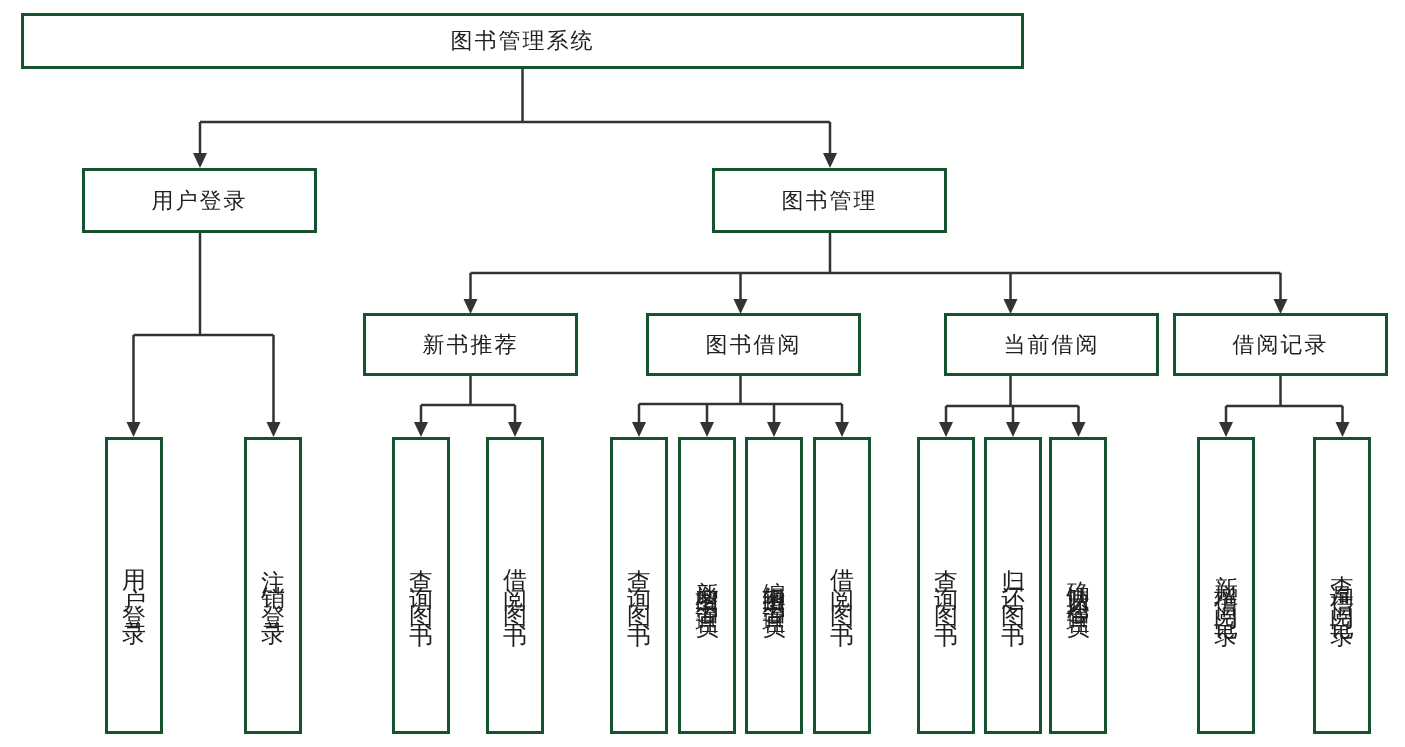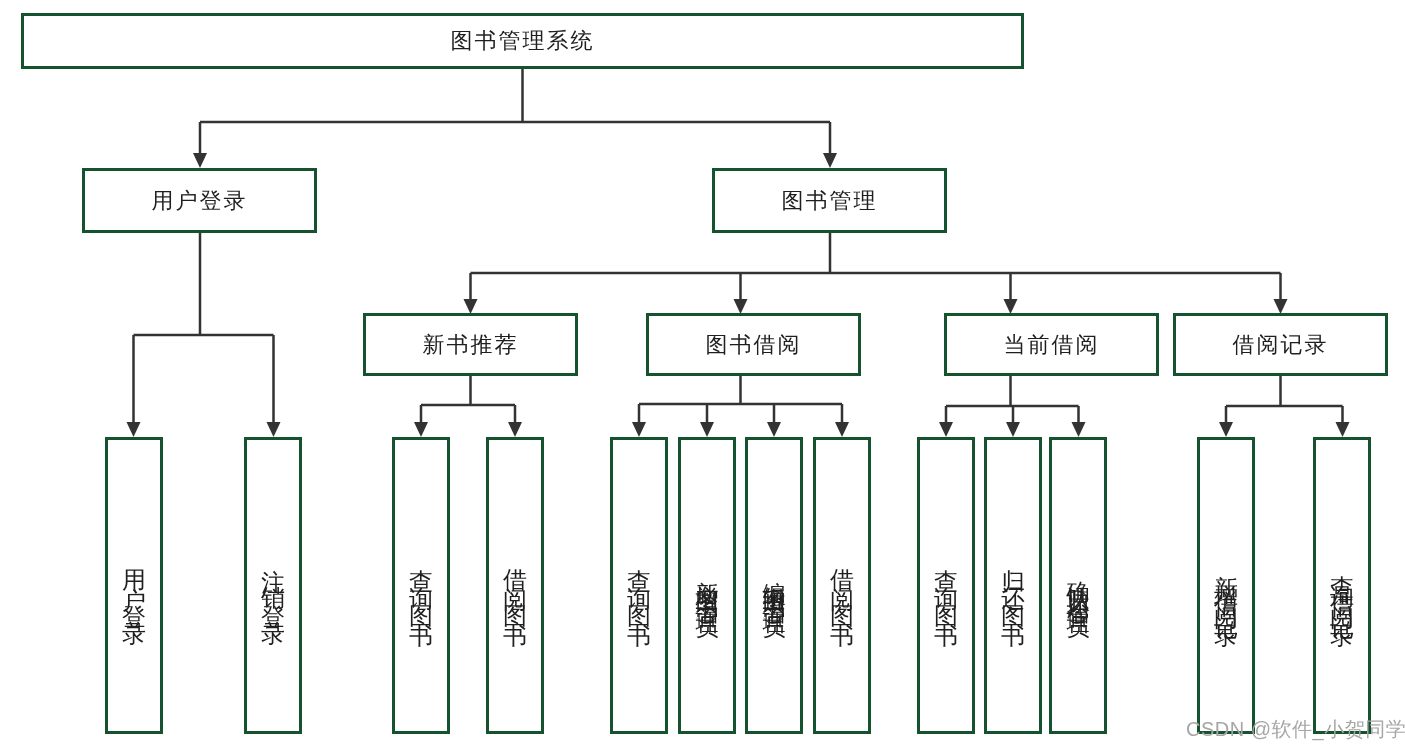--- a/index.html
+++ b/index.html
@@ -159,15 +159,14 @@
     <span class="vtext ls-long">确认归还（管理员）</span>
   </div>
 
   <div class="box leaf-box" style="left:1197px;">
     <span class="vtext ls-med">新增借阅记录</span>
   </div>
   <div class="box leaf-box" style="left:1313px;">
     <span class="vtext ls-med">查询借阅记录</span>
   </div>
 
-  <div class="watermark">CSDN @软件_小贺同学</div>
 
 </div>
 
 </body></html>

